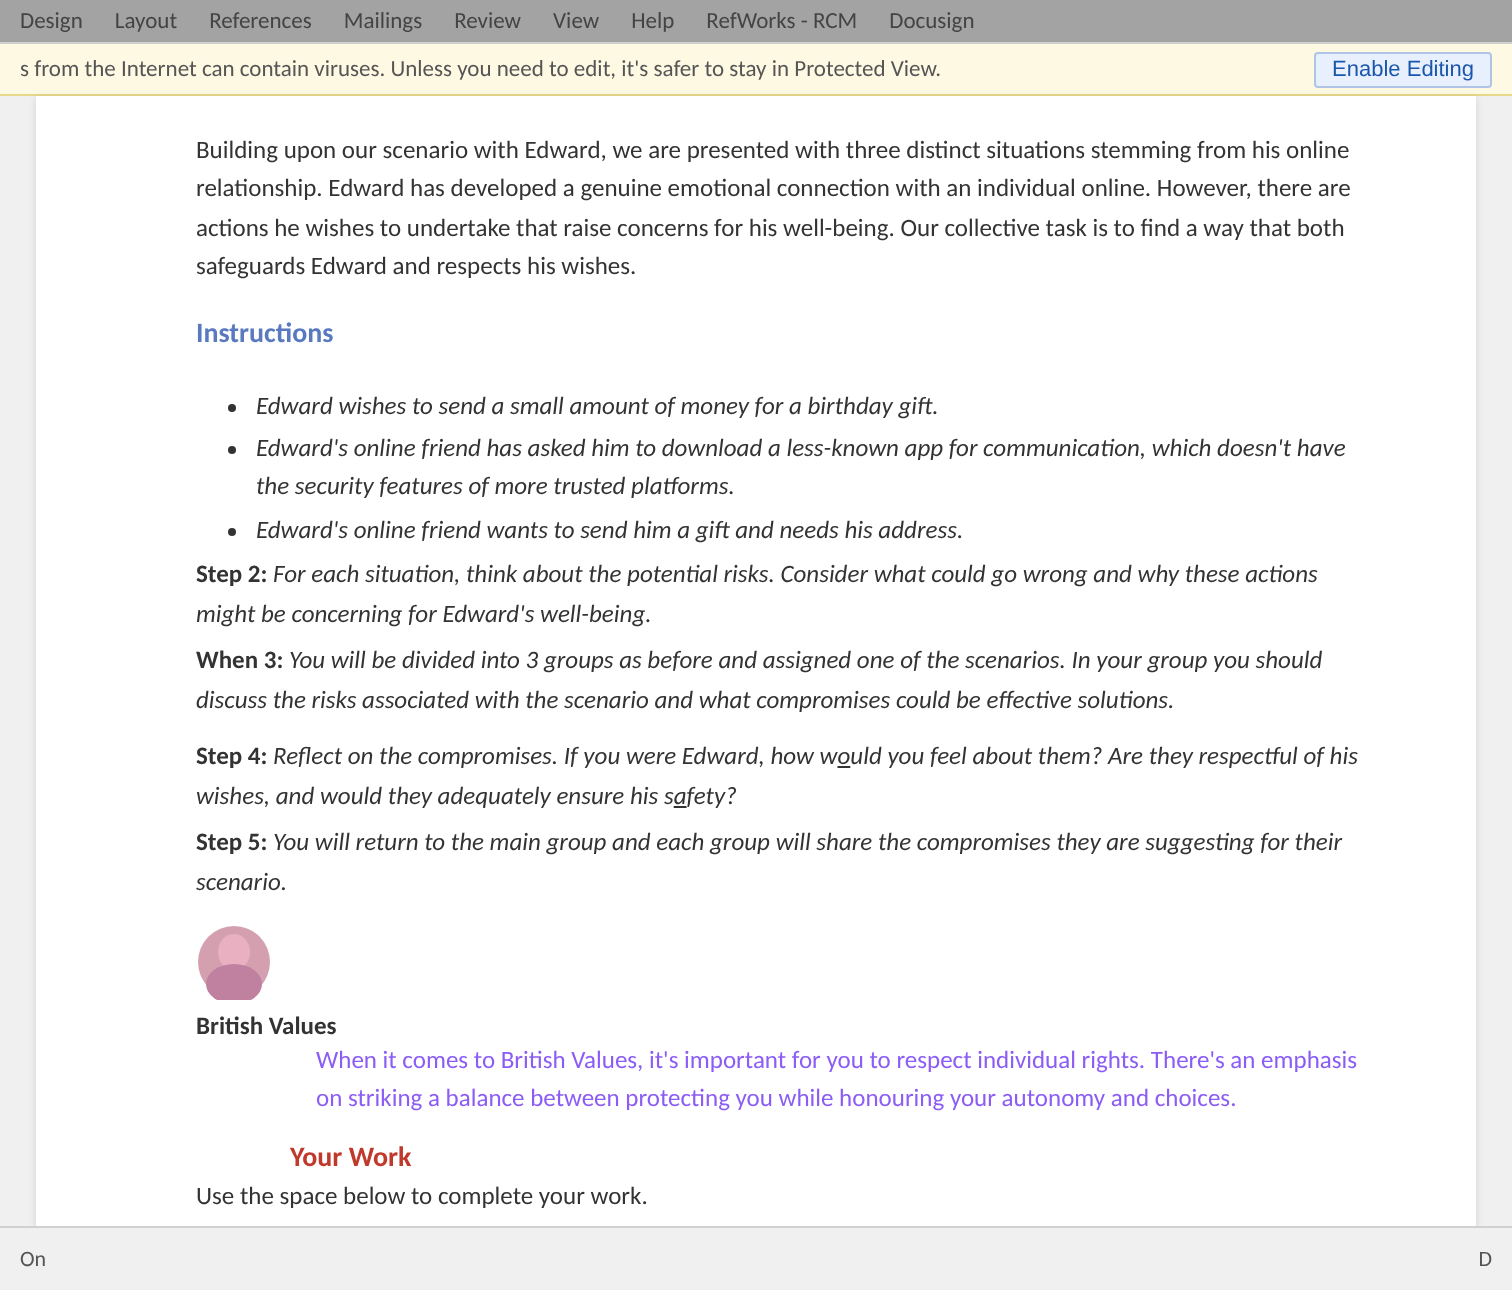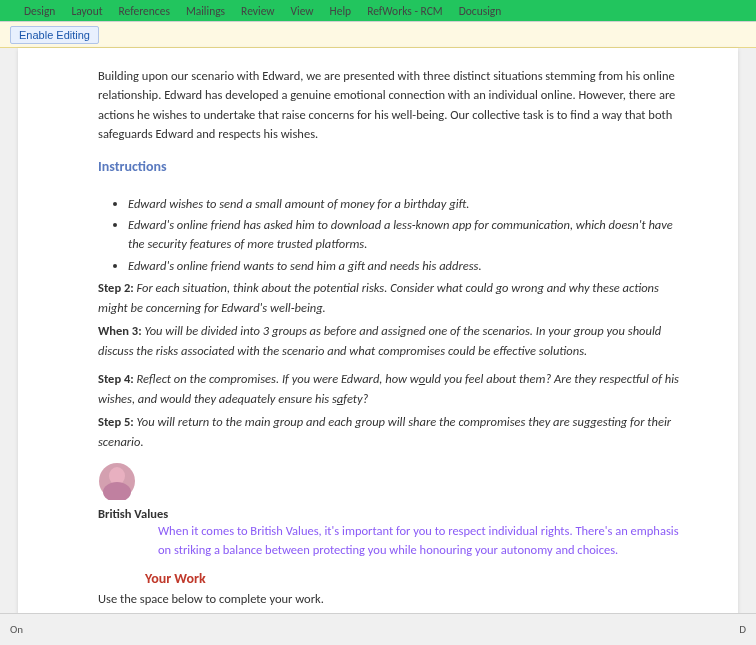--- a/index.html
+++ b/index.html
@@ -7,25 +7,25 @@
       font-family: Calibri, 'Segoe UI', Arial, sans-serif;
       font-size: 13px;
       background: #f0f0f0;
       width: 756px;
       min-height: 645px;
       overflow: hidden;
     }
 
     
     .menu-bar {
-      background: #22c55e;
+      background: #a3a3a3;
       border-bottom: 1px solid #d0d0d0;
       display: flex;
       align-items: center;
-      padding: 2px 24px;
+      padding: 2px 10px;
       gap: 16px;
       height: 22px;
     }
     .menu-item {
       font-size: 11.5px;
       color: #444;
       cursor: pointer;
     }
 
     
@@ -184,20 +184,21 @@
   <span class="menu-item">References</span>
   <span class="menu-item">Mailings</span>
   <span class="menu-item">Review</span>
   <span class="menu-item">View</span>
   <span class="menu-item">Help</span>
   <span class="menu-item">RefWorks - RCM</span>
   <span class="menu-item">Docusign</span>
 </div>
 
 <div class="protected-bar">
+  <span class="protected-text">s from the Internet can contain viruses. Unless you need to edit, it's safer to stay in Protected View.</span>
   <button class="enable-editing-btn">Enable Editing</button>
 </div>
 
 <div class="doc-area">
 
   <div>
     <p class="section-body">Building upon our scenario with Edward, we are presented with three distinct situations stemming from his online relationship. Edward has developed a genuine emotional connection with an individual online. However, there are actions he wishes to undertake that raise concerns for his well-being. Our collective task is to find a way that both safeguards Edward and respects his wishes.</p>
   </div>
 
   <div>

